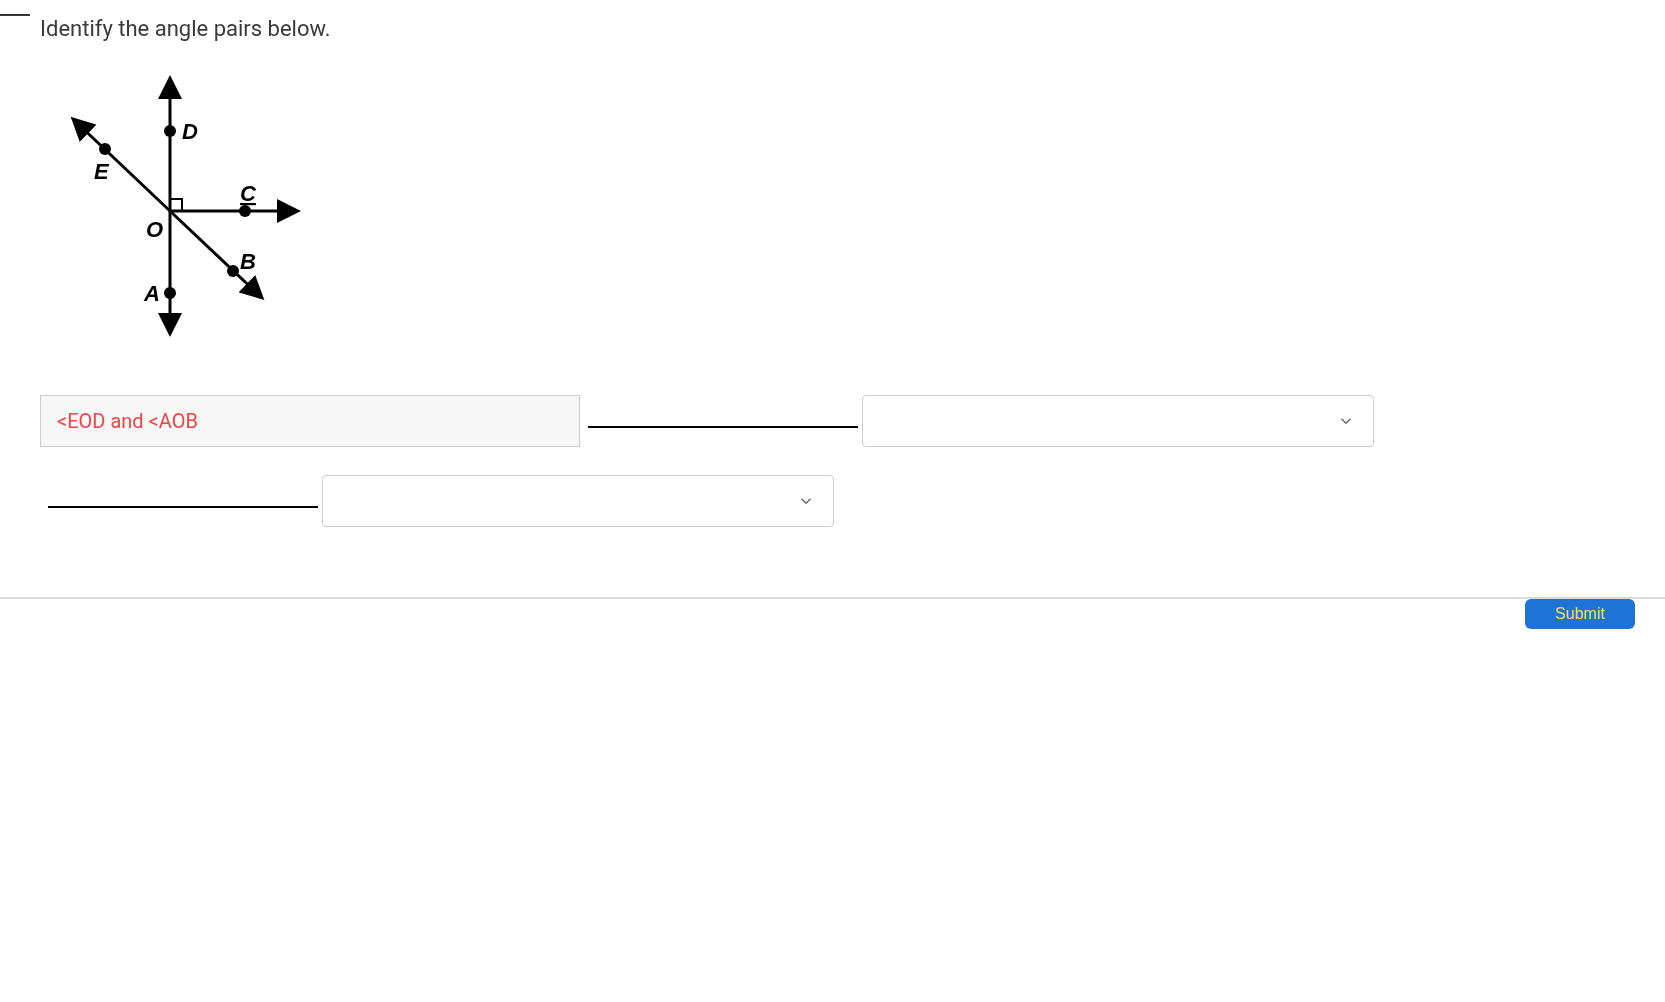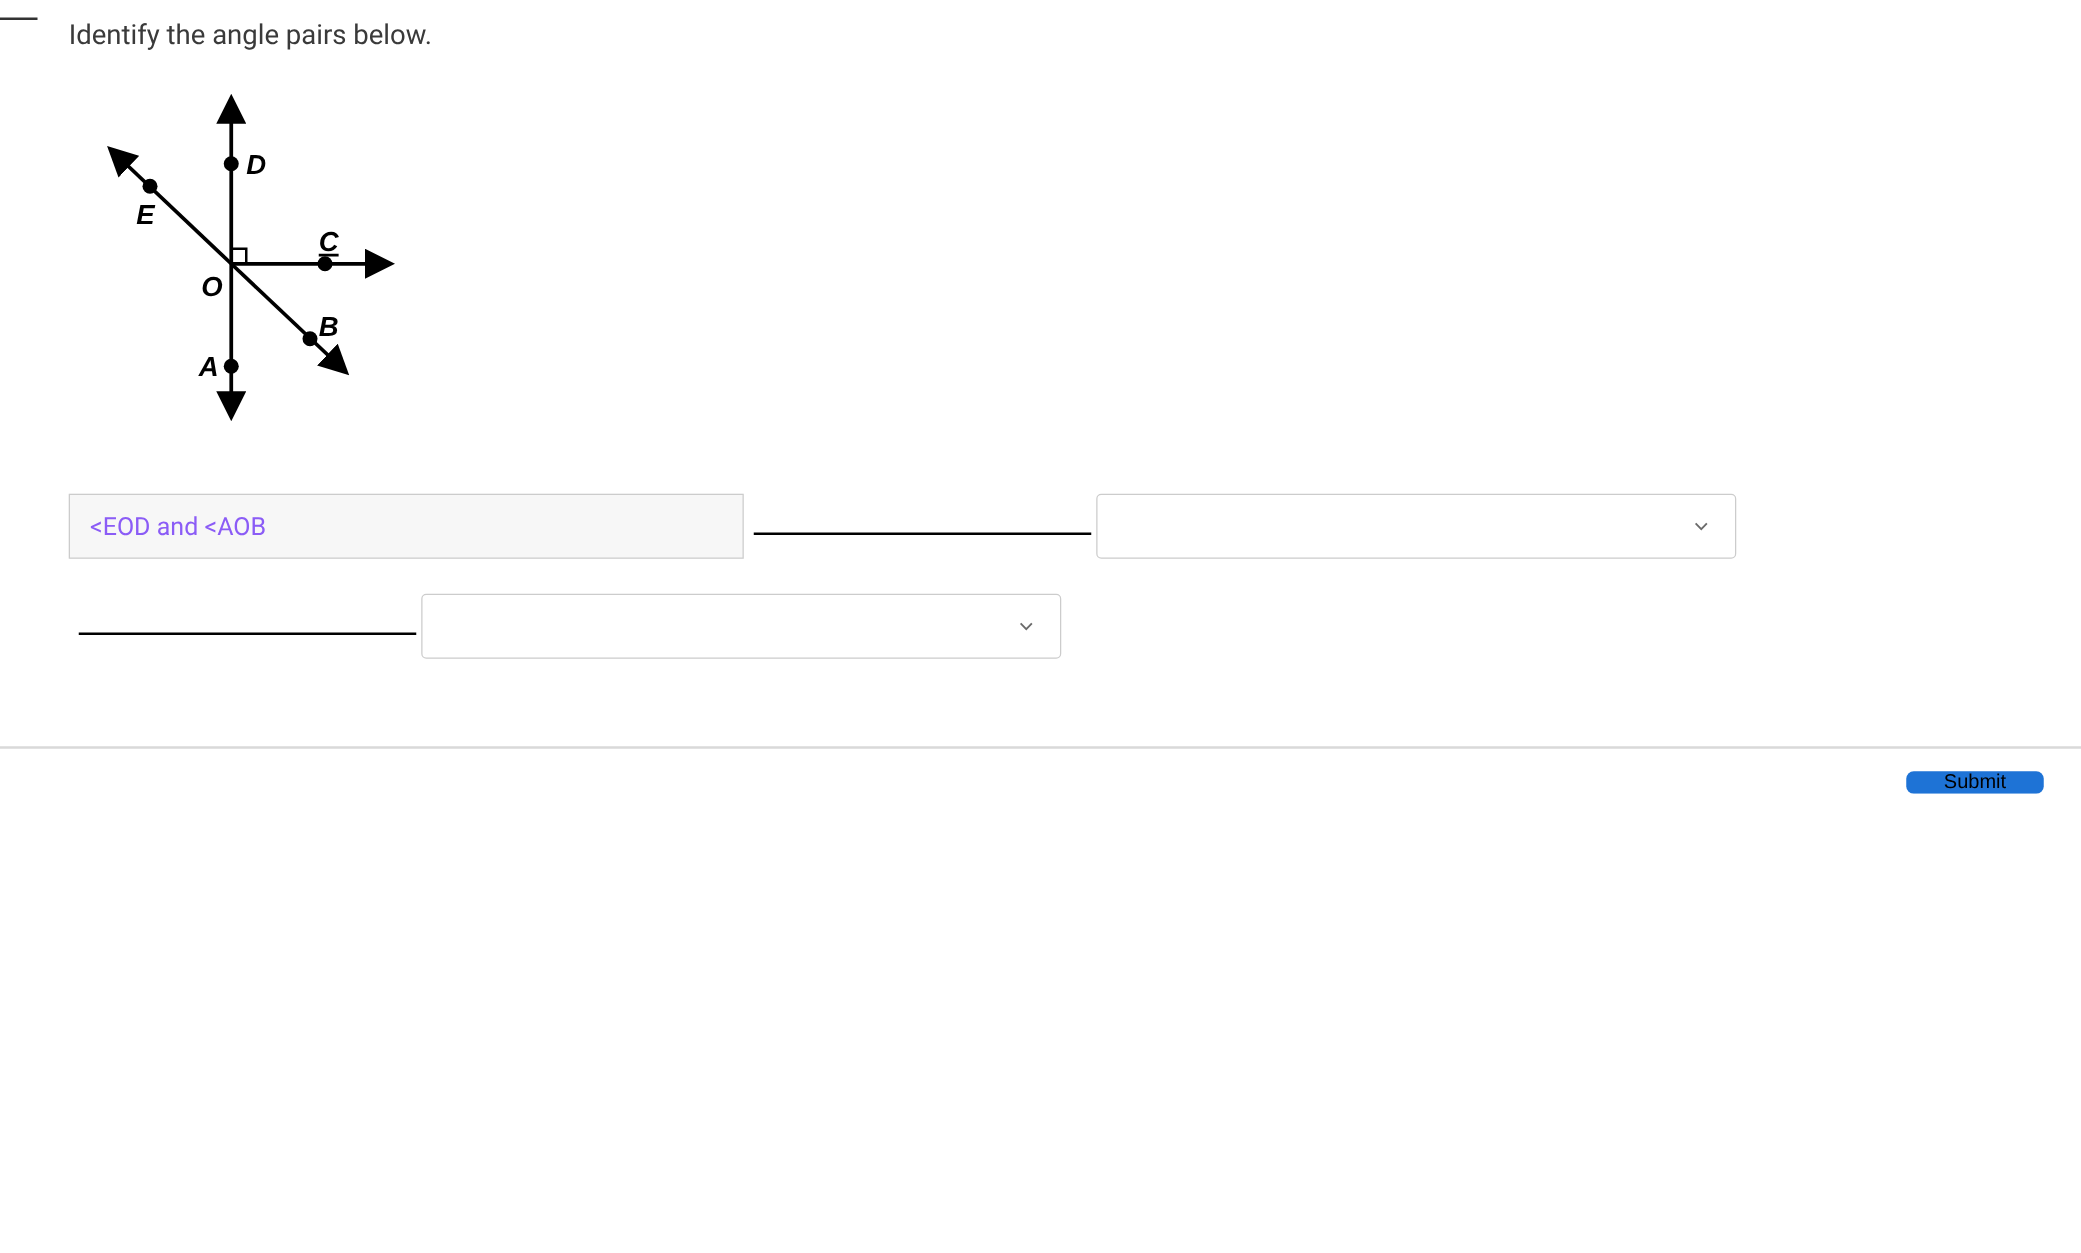--- a/index.html
+++ b/index.html
@@ -5,21 +5,20 @@
   * { box-sizing: border-box; margin: 0; padding: 0; }
   body {
     font-family: -apple-system, BlinkMacSystemFont, "Segoe UI", Roboto, "Helvetica Neue", Arial, sans-serif;
     background: #fff;
     padding: 0;
     width: 1665px;
     color: #3a3a3a;
   }
   .content {
     padding: 10px 40px 20px 40px;
-    margin-left: 15px;
   }
   .question-text {
     font-size: 22px;
     color: #3a3a3a;
     margin-bottom: 20px;
     margin-top: 6px;
     margin-left: 0px;
   }
   .title-marker {
     position: absolute;
@@ -43,21 +42,21 @@
   }
   .label-box {
     width: 540px;
     height: 52px;
     border: 1px solid #ccc;
     background: #f7f7f7;
     display: flex;
     align-items: center;
     padding: 0 16px;
     font-size: 20px;
-    color: #8b5cf6;
+    color: #ef4444;
   }
   .connector {
     flex: 0 0 270px;
     height: 0;
     border-top: 2px solid #000;
     margin: 0 4px 0 8px;
     align-self: center;
     position: relative;
     top: 6px;
   }
@@ -82,27 +81,26 @@
     border-top: 2px solid #d9d9d9;
     margin-top: 50px;
     width: 100%;
   }
   .footer {
     display: flex;
     justify-content: flex-end;
     padding-right: 30px;
   }
   .submit-btn {
-    margin-top: 18px;
     background: #1e73d6;
-    color: #000000;
+    color: #fde047;
     border: none;
     border-radius: 6px;
     width: 110px;
-    height: 18px;
+    height: 30px;
     font-size: 16px;
     cursor: pointer;
     overflow: hidden;
   }
 </style>
 </head>
 <body>
 
 <div class="title-marker"></div>
 

